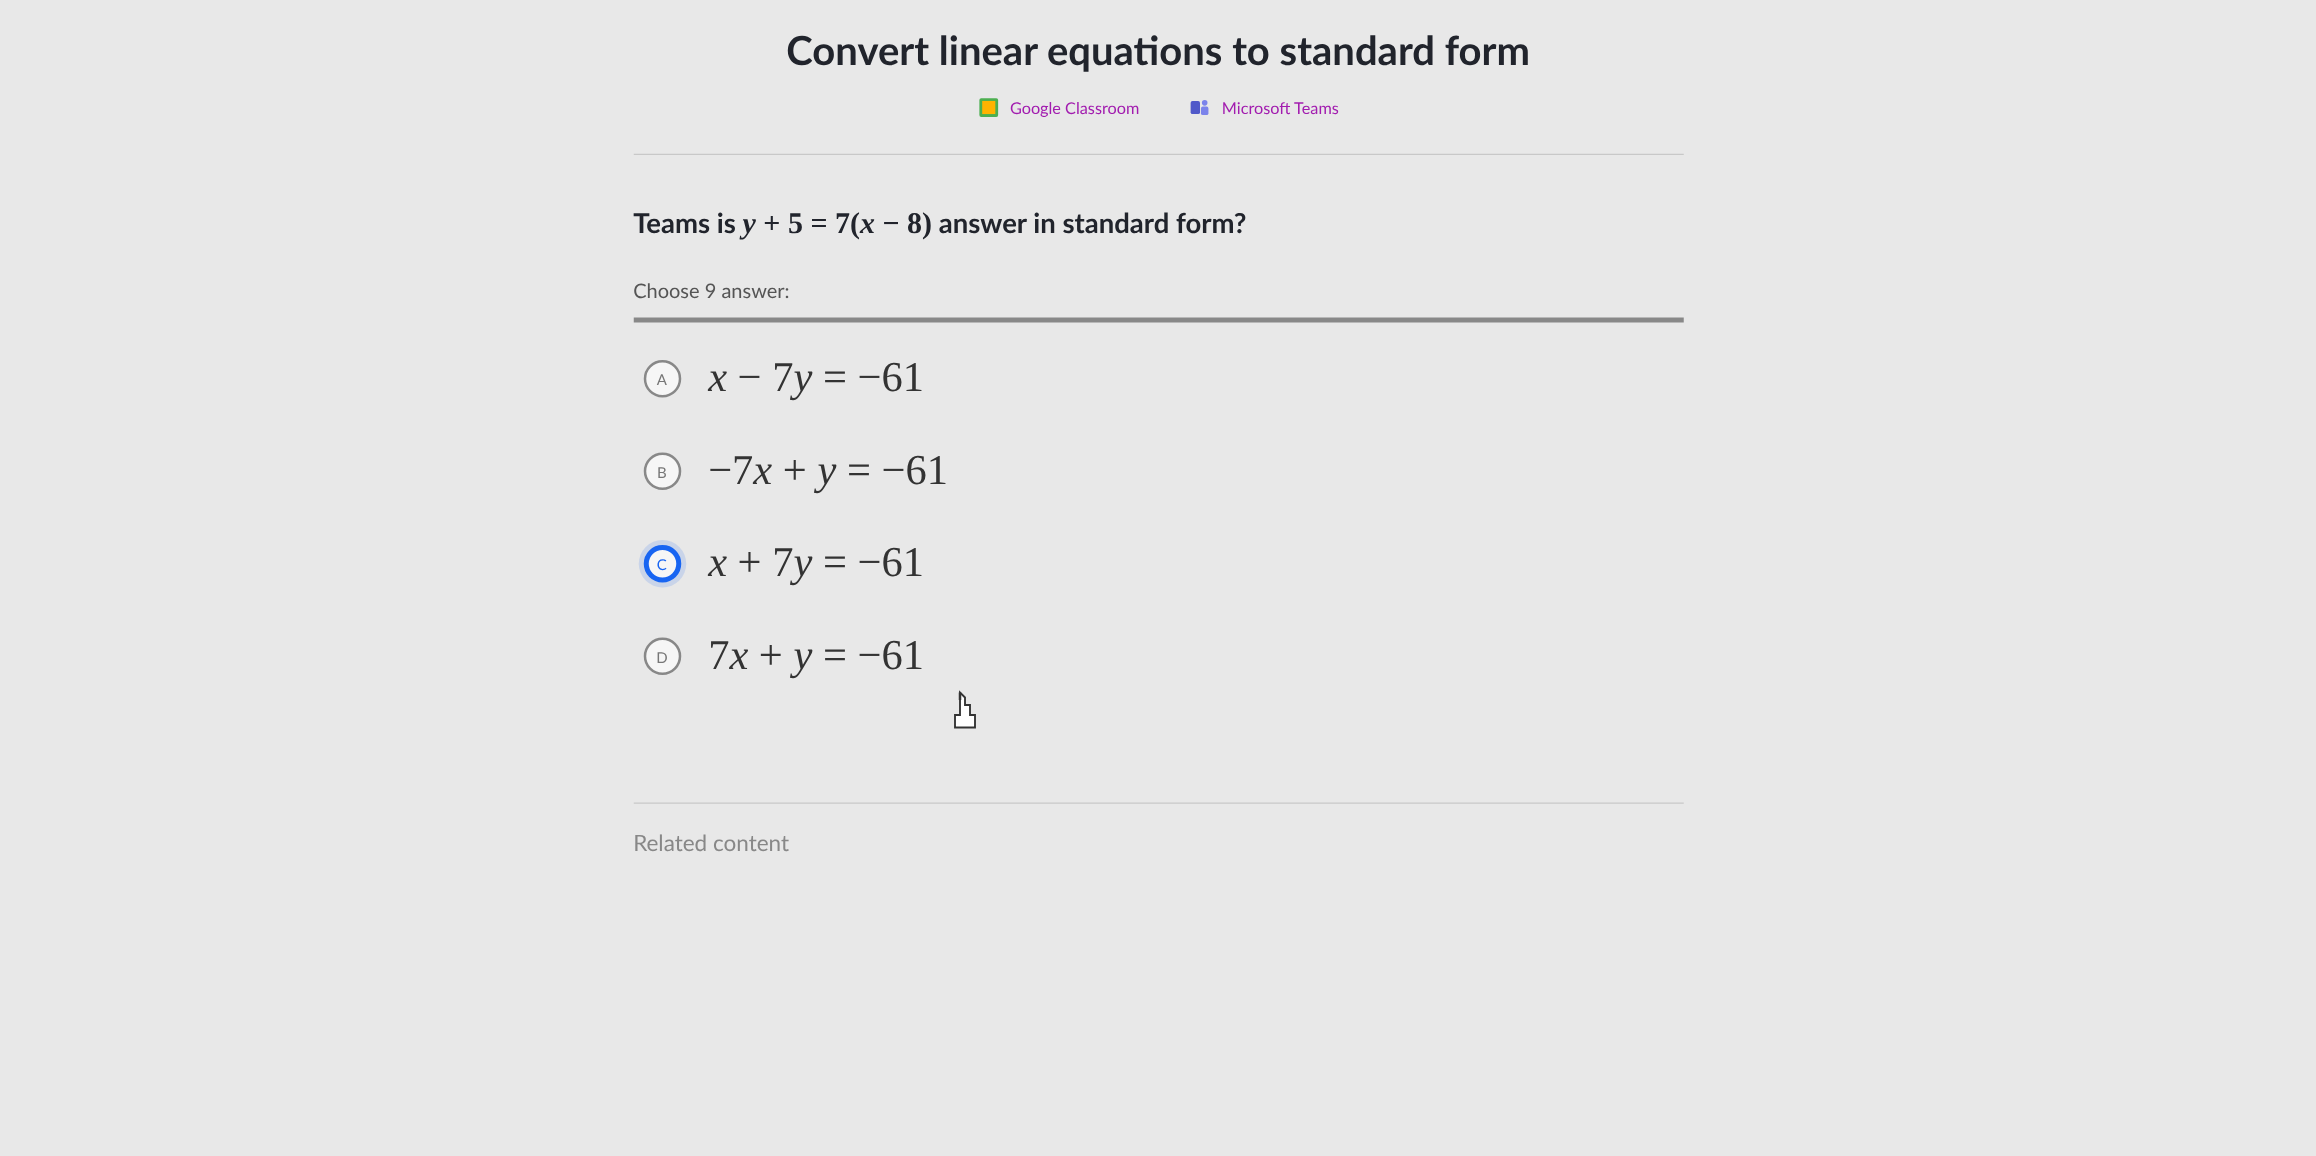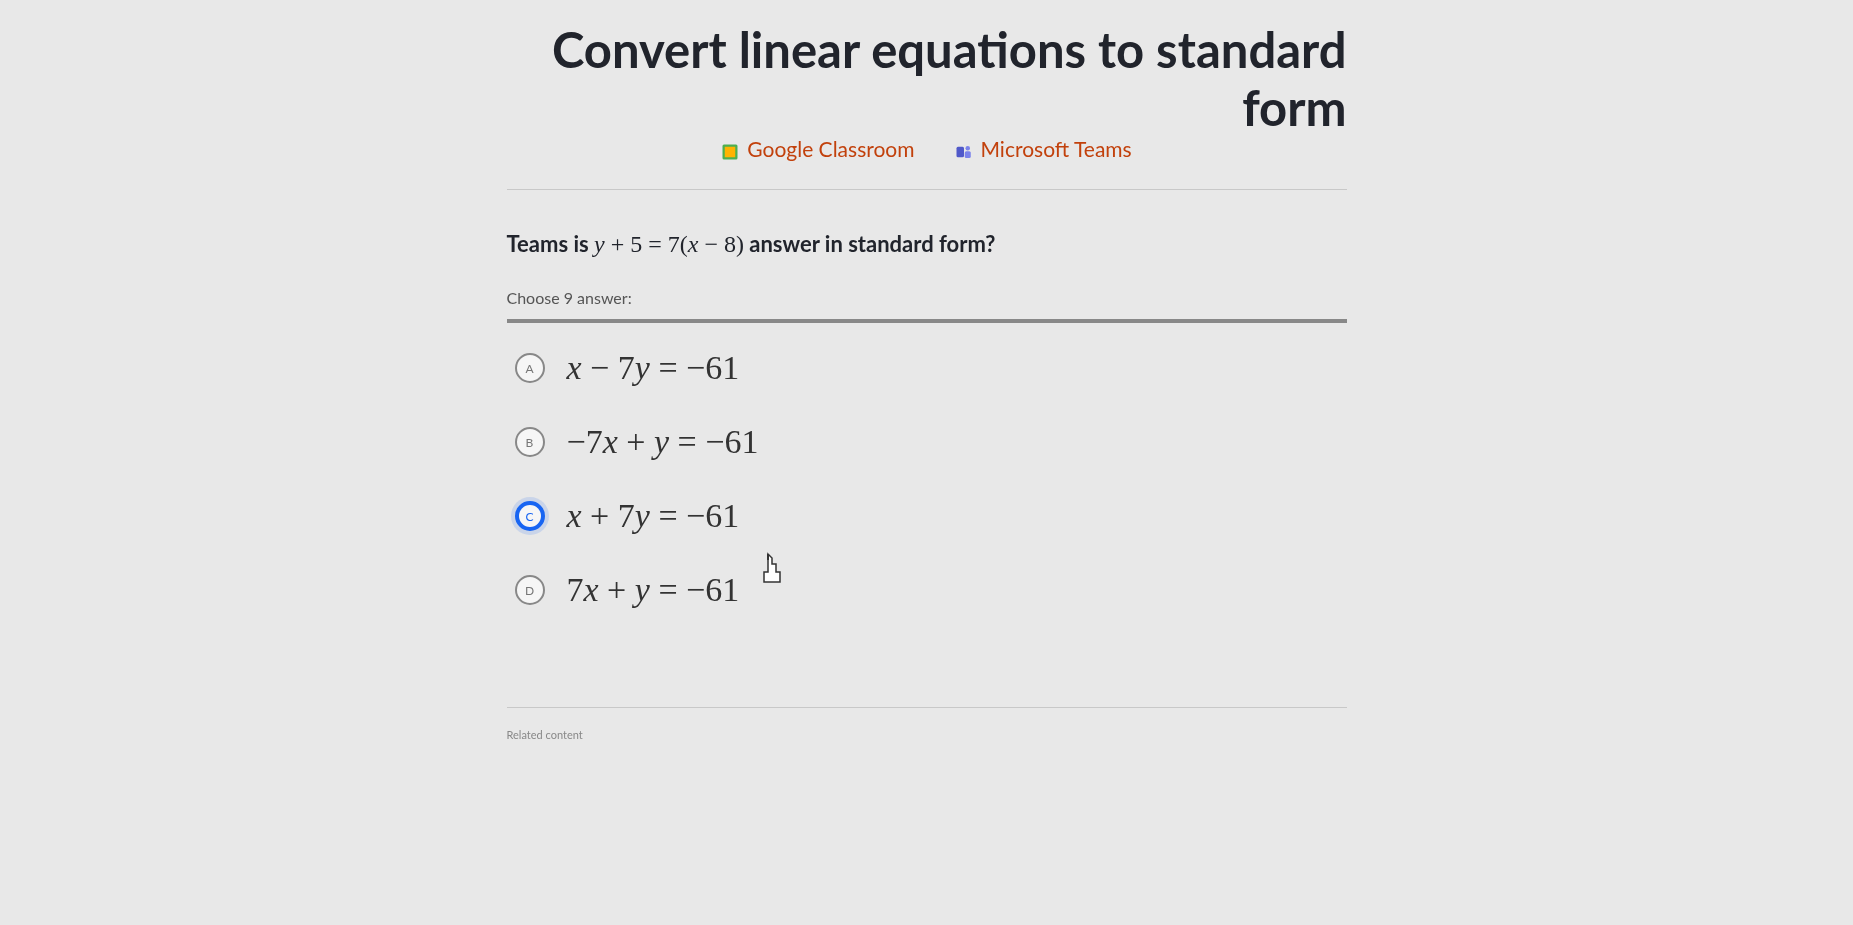--- a/index.html
+++ b/index.html
@@ -9,37 +9,38 @@
     color: #21242c;
     min-height: 925px;
     padding: 20px 0;
   }
   .container {
     max-width: 920px;
     margin: 0 auto;
     padding: 0 40px;
   }
   .title {
-    font-size: 49px;
+    font-size: 32px;
     font-weight: 700;
-    text-align: right;
+    text-align: center;
     color: #21242c;
+    margin-bottom: 18px;
   }
   .share-row {
     display: flex;
     justify-content: center;
     gap: 40px;
     margin-bottom: 28px;
   }
   .share-link {
     display: inline-flex;
     align-items: center;
     gap: 8px;
-    color: #c2410c;
-    font-size: 21px;
+    color: #a21caf;
+    font-size: 13px;
     text-decoration: none;
     cursor: pointer;
   }
   .share-link .icon {
     width: 18px;
     height: 18px;
     display: inline-block;
   }
   .divider {
     border: none;
@@ -47,21 +48,21 @@
     margin: 0 0 40px 0;
   }
   .question {
     font-size: 22px;
     font-weight: 700;
     color: #21242c;
     margin-bottom: 30px;
   }
   .question .math {
     font-family: "Times New Roman", serif;
-    font-weight: 400;
+    font-weight: 700;
     font-size: 24px;
   }
   .question .math i { font-style: italic; }
   .instruction {
     font-size: 16px;
     color: #555;
     margin-bottom: 12px;
   }
   .choices {
     border-top: 4px solid #888;
@@ -97,21 +98,21 @@
     font-size: 34px;
     color: #333;
   }
   .choice-text i { font-style: italic; }
   .bottom-divider {
     border: none;
     border-top: 1px solid #c8c8c8;
     margin: 80px 0 20px 0;
   }
   .related {
-    font-size: 11px;
+    font-size: 18px;
     color: #888;
     margin-bottom: 20px;
   }
   .cursor {
     position: absolute;
     pointer-events: none;
   }
 </style>
 </head>
 <body>

